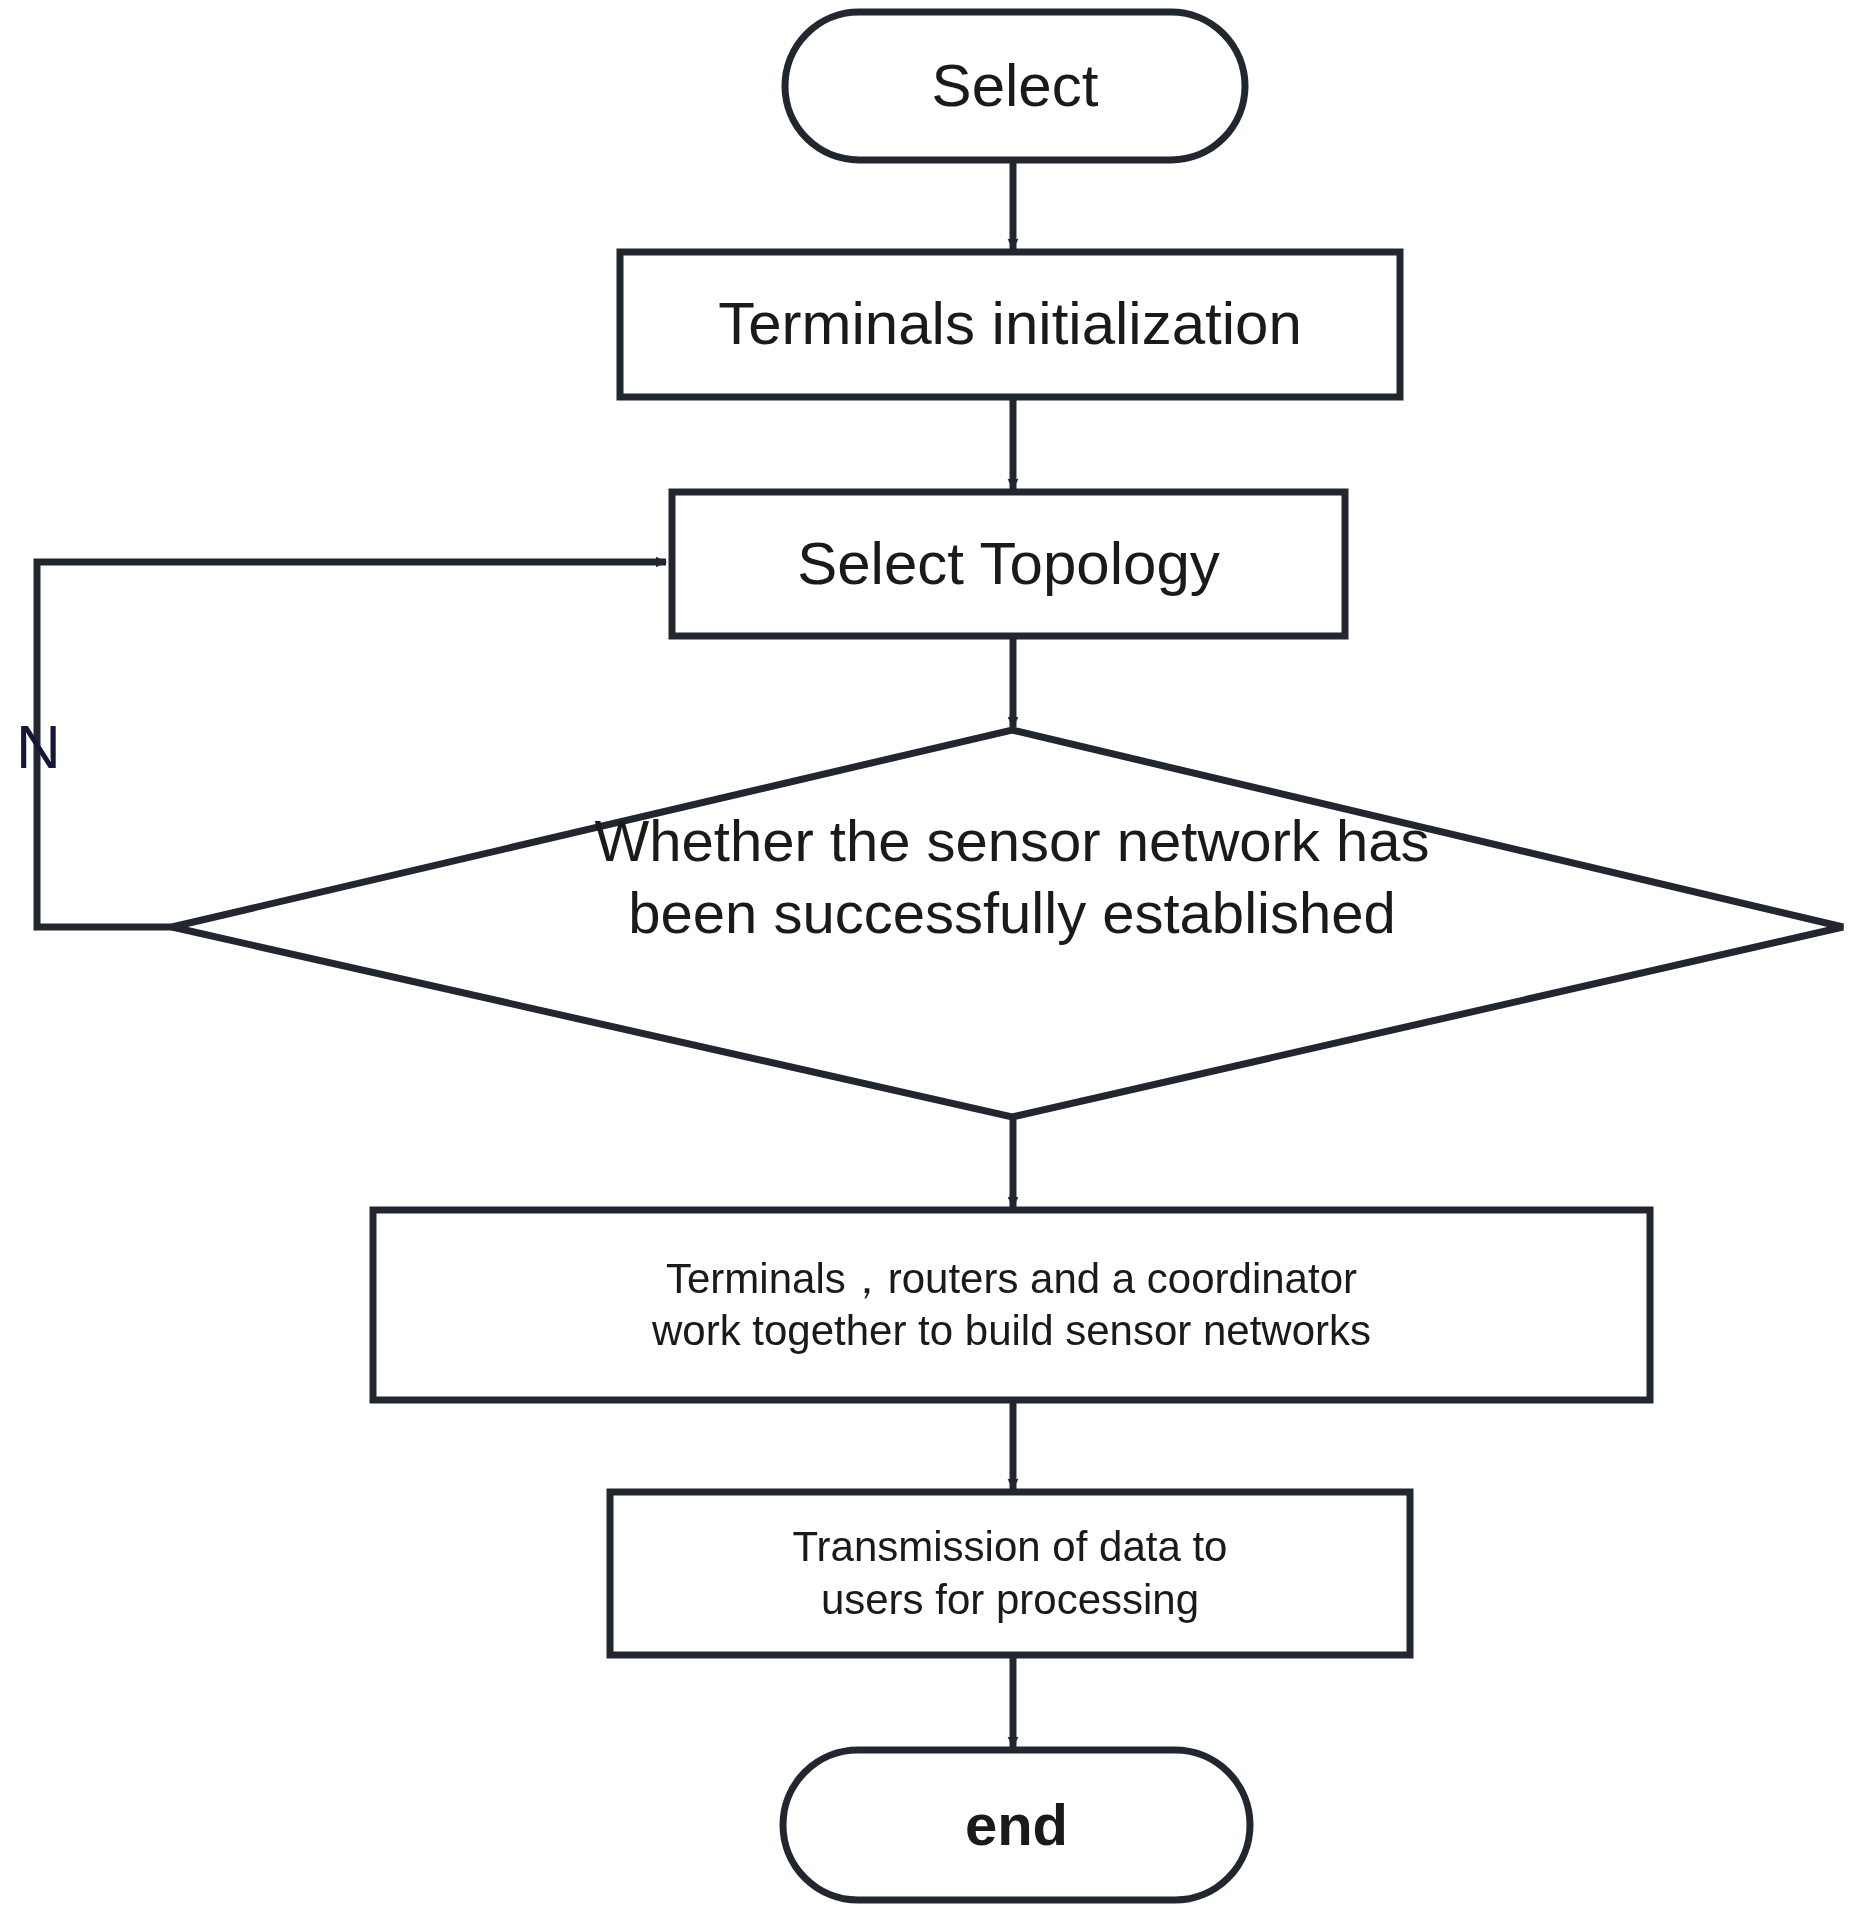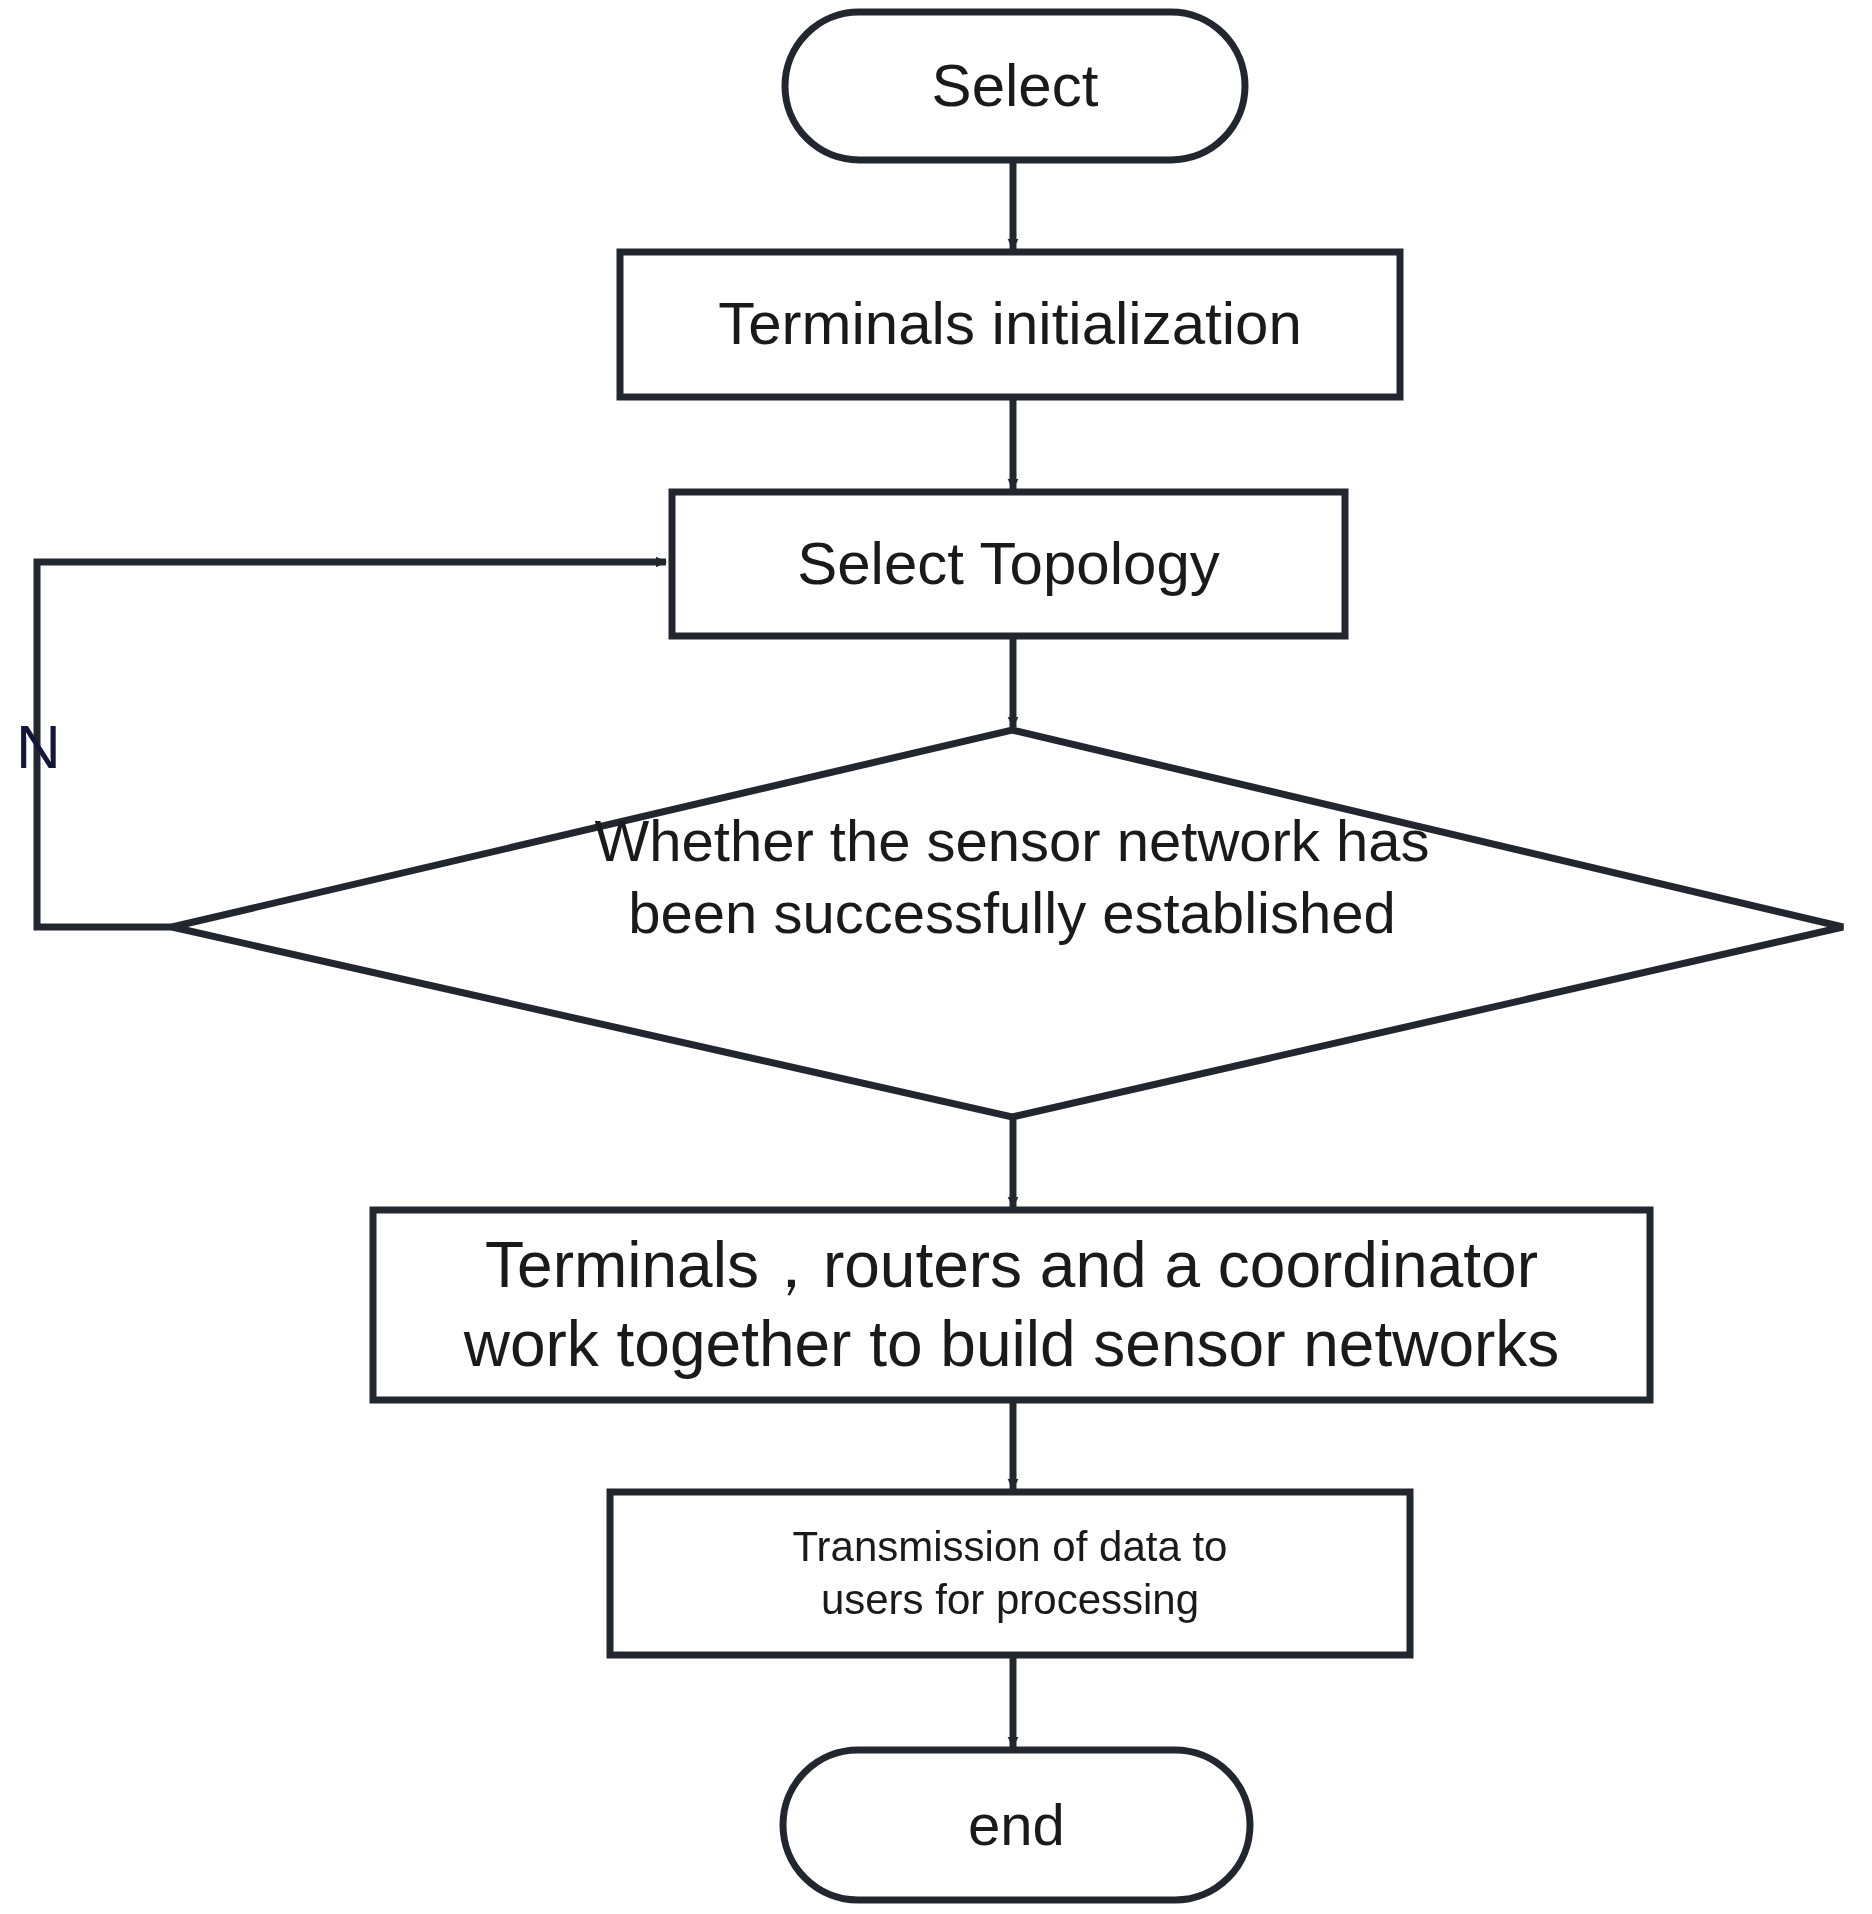--- a/index.html
+++ b/index.html
@@ -35,23 +35,23 @@
     font-family: "Liberation Sans", sans-serif;
     font-weight: 400;
     line-height: 1.24;
     white-space: pre-line;
     pointer-events: none;
   }
   .lbl-start   { left: 785px;  top: 12px;   width: 460px;  height: 148px; font-size: 60px; }
   .lbl-hw      { left: 620px;  top: 252px;  width: 780px;  height: 145px; font-size: 60px; }
   .lbl-sel     { left: 672px;  top: 492px;  width: 673px;  height: 144px; font-size: 60px; }
   .lbl-dec     { left: 412px;  top: 797px;  width: 1200px; height: 160px; font-size: 58px; }
-  .lbl-term    { left: 373px;  top: 1210px; width: 1277px; height: 190px; font-size: 64px; }
+  .lbl-term    { left: 373px;  top: 1210px; width: 1277px; height: 190px; font-size: 42px; }
   .lbl-trans   { left: 610px;  top: 1492px; width: 800px;  height: 163px; font-size: 42px; }
-  .lbl-end     { left: 783px;  top: 1750px; width: 467px;  height: 150px; font-size: 58px; }
+  .lbl-end     { left: 783px;  top: 1750px; width: 467px;  height: 150px; font-size: 58px; font-weight: bold; }
   .edge-label {
     position: absolute;
     color: #15173a;
     font-family: "Liberation Sans", sans-serif;
     font-size: 62px;
     line-height: 1;
     pointer-events: none;
   }
   .lbl-no { left: 16px; top: 716px; }
 </style>

